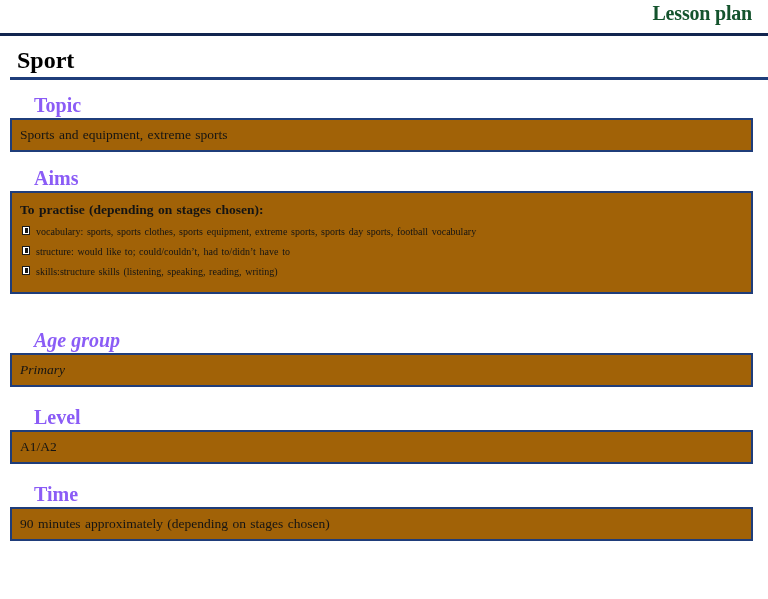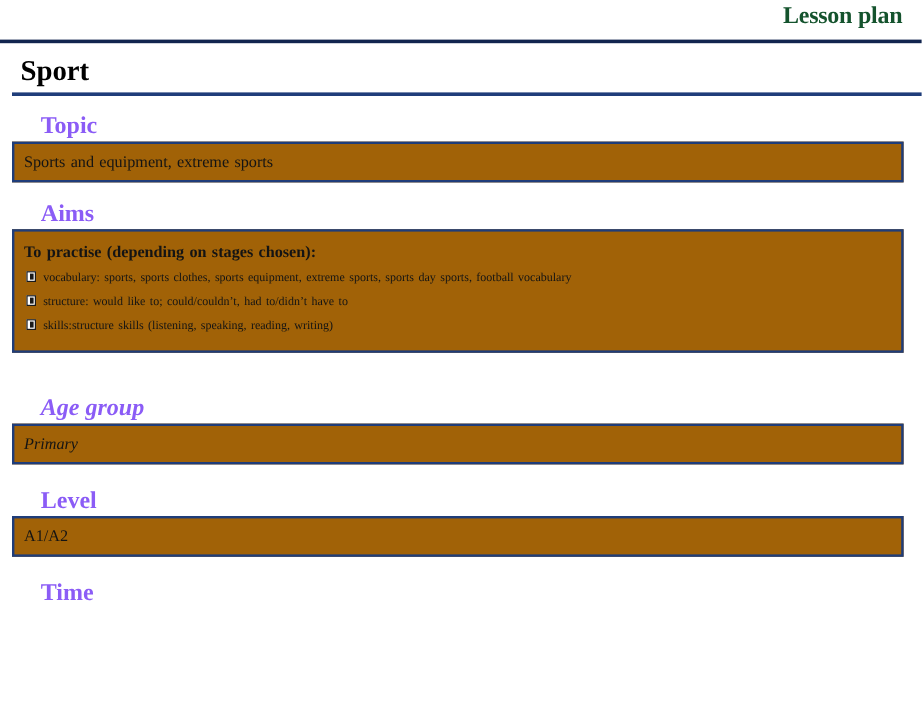--- a/index.html
+++ b/index.html
@@ -206,15 +206,18 @@
 
   <div class="section section-level">
     <div class="section-heading">Level</div>
     <div class="field-box">
       <div class="field-text">A1/A2</div>
     </div>
   </div>
 
   <div class="section section-time">
     <div class="section-heading">Time</div>
+    <div class="field-box">
+      <div class="field-text">90 minutes approximately (depending on stages chosen)</div>
+    </div>
   </div>
 
 </div>
 
 </body></html>

